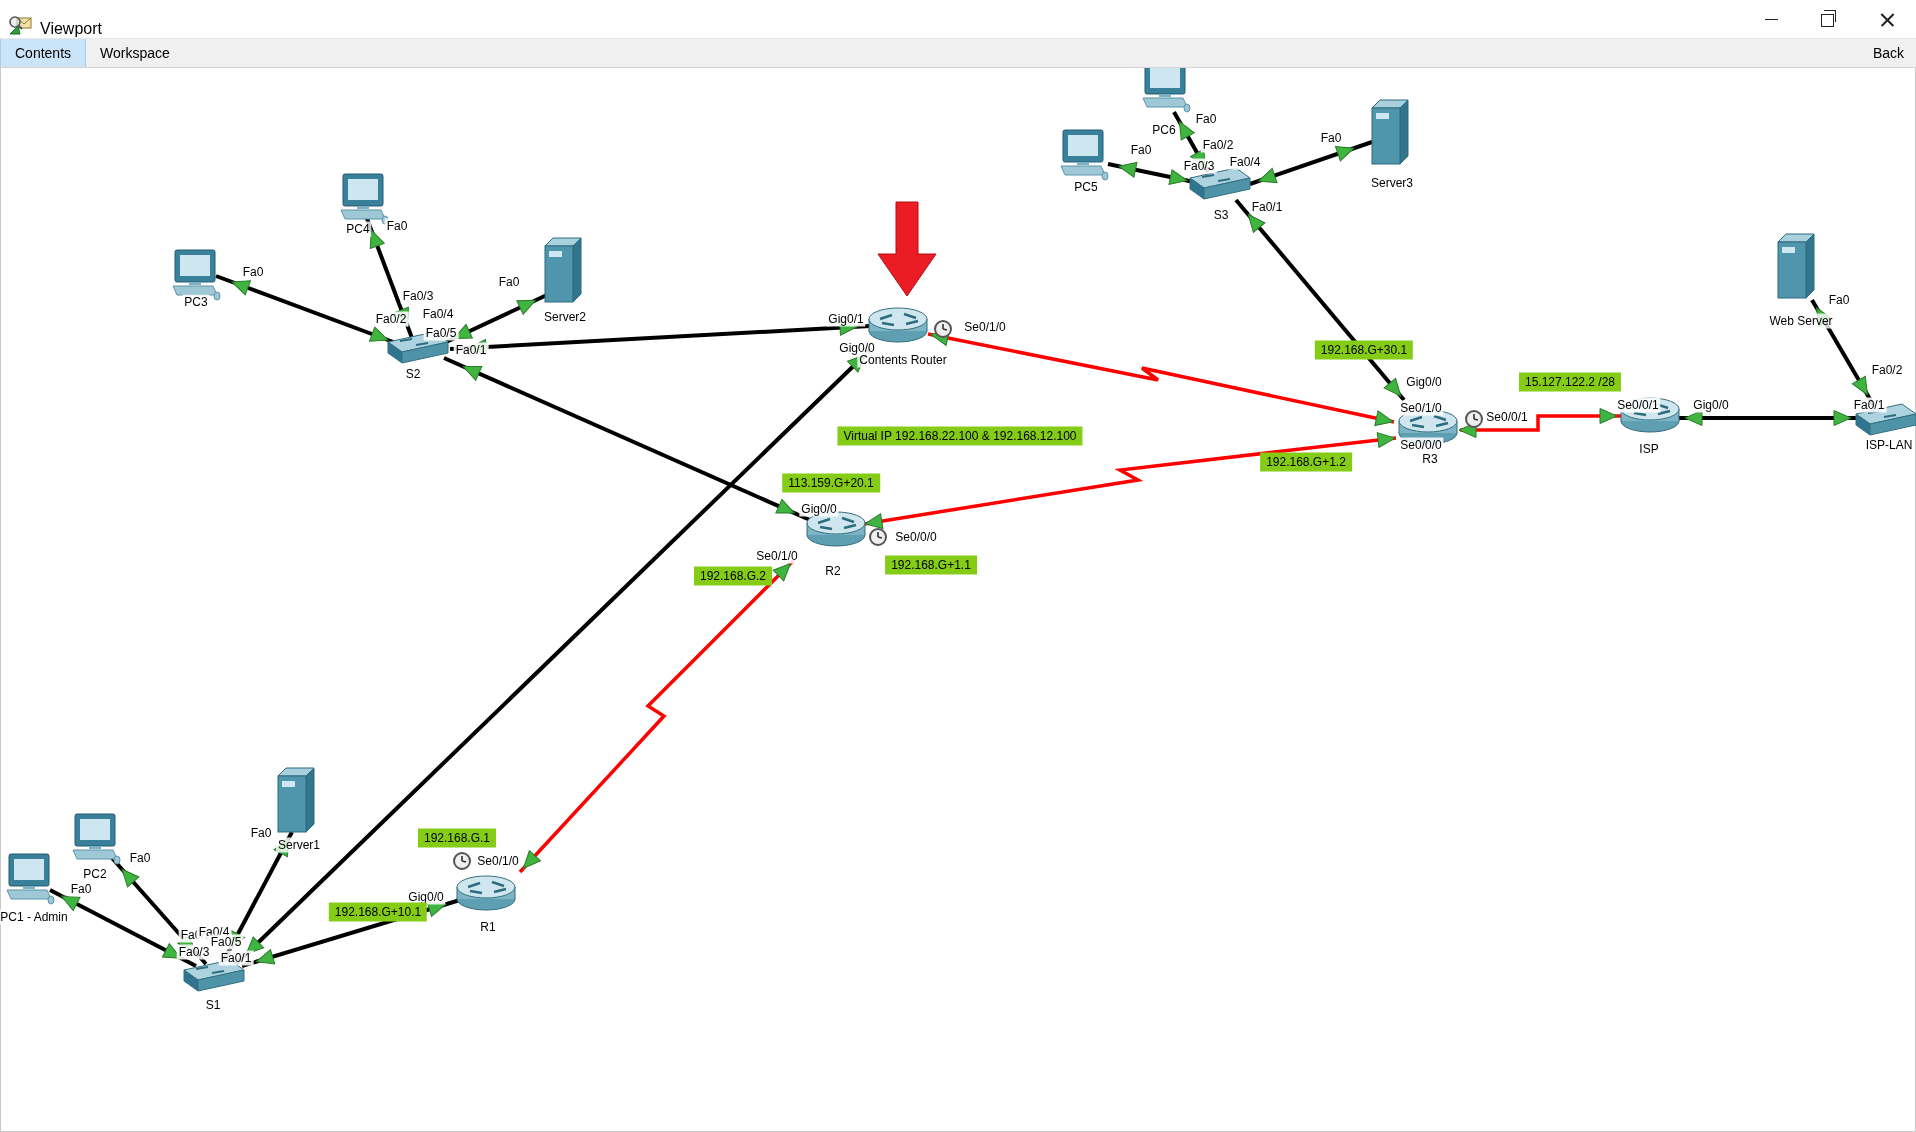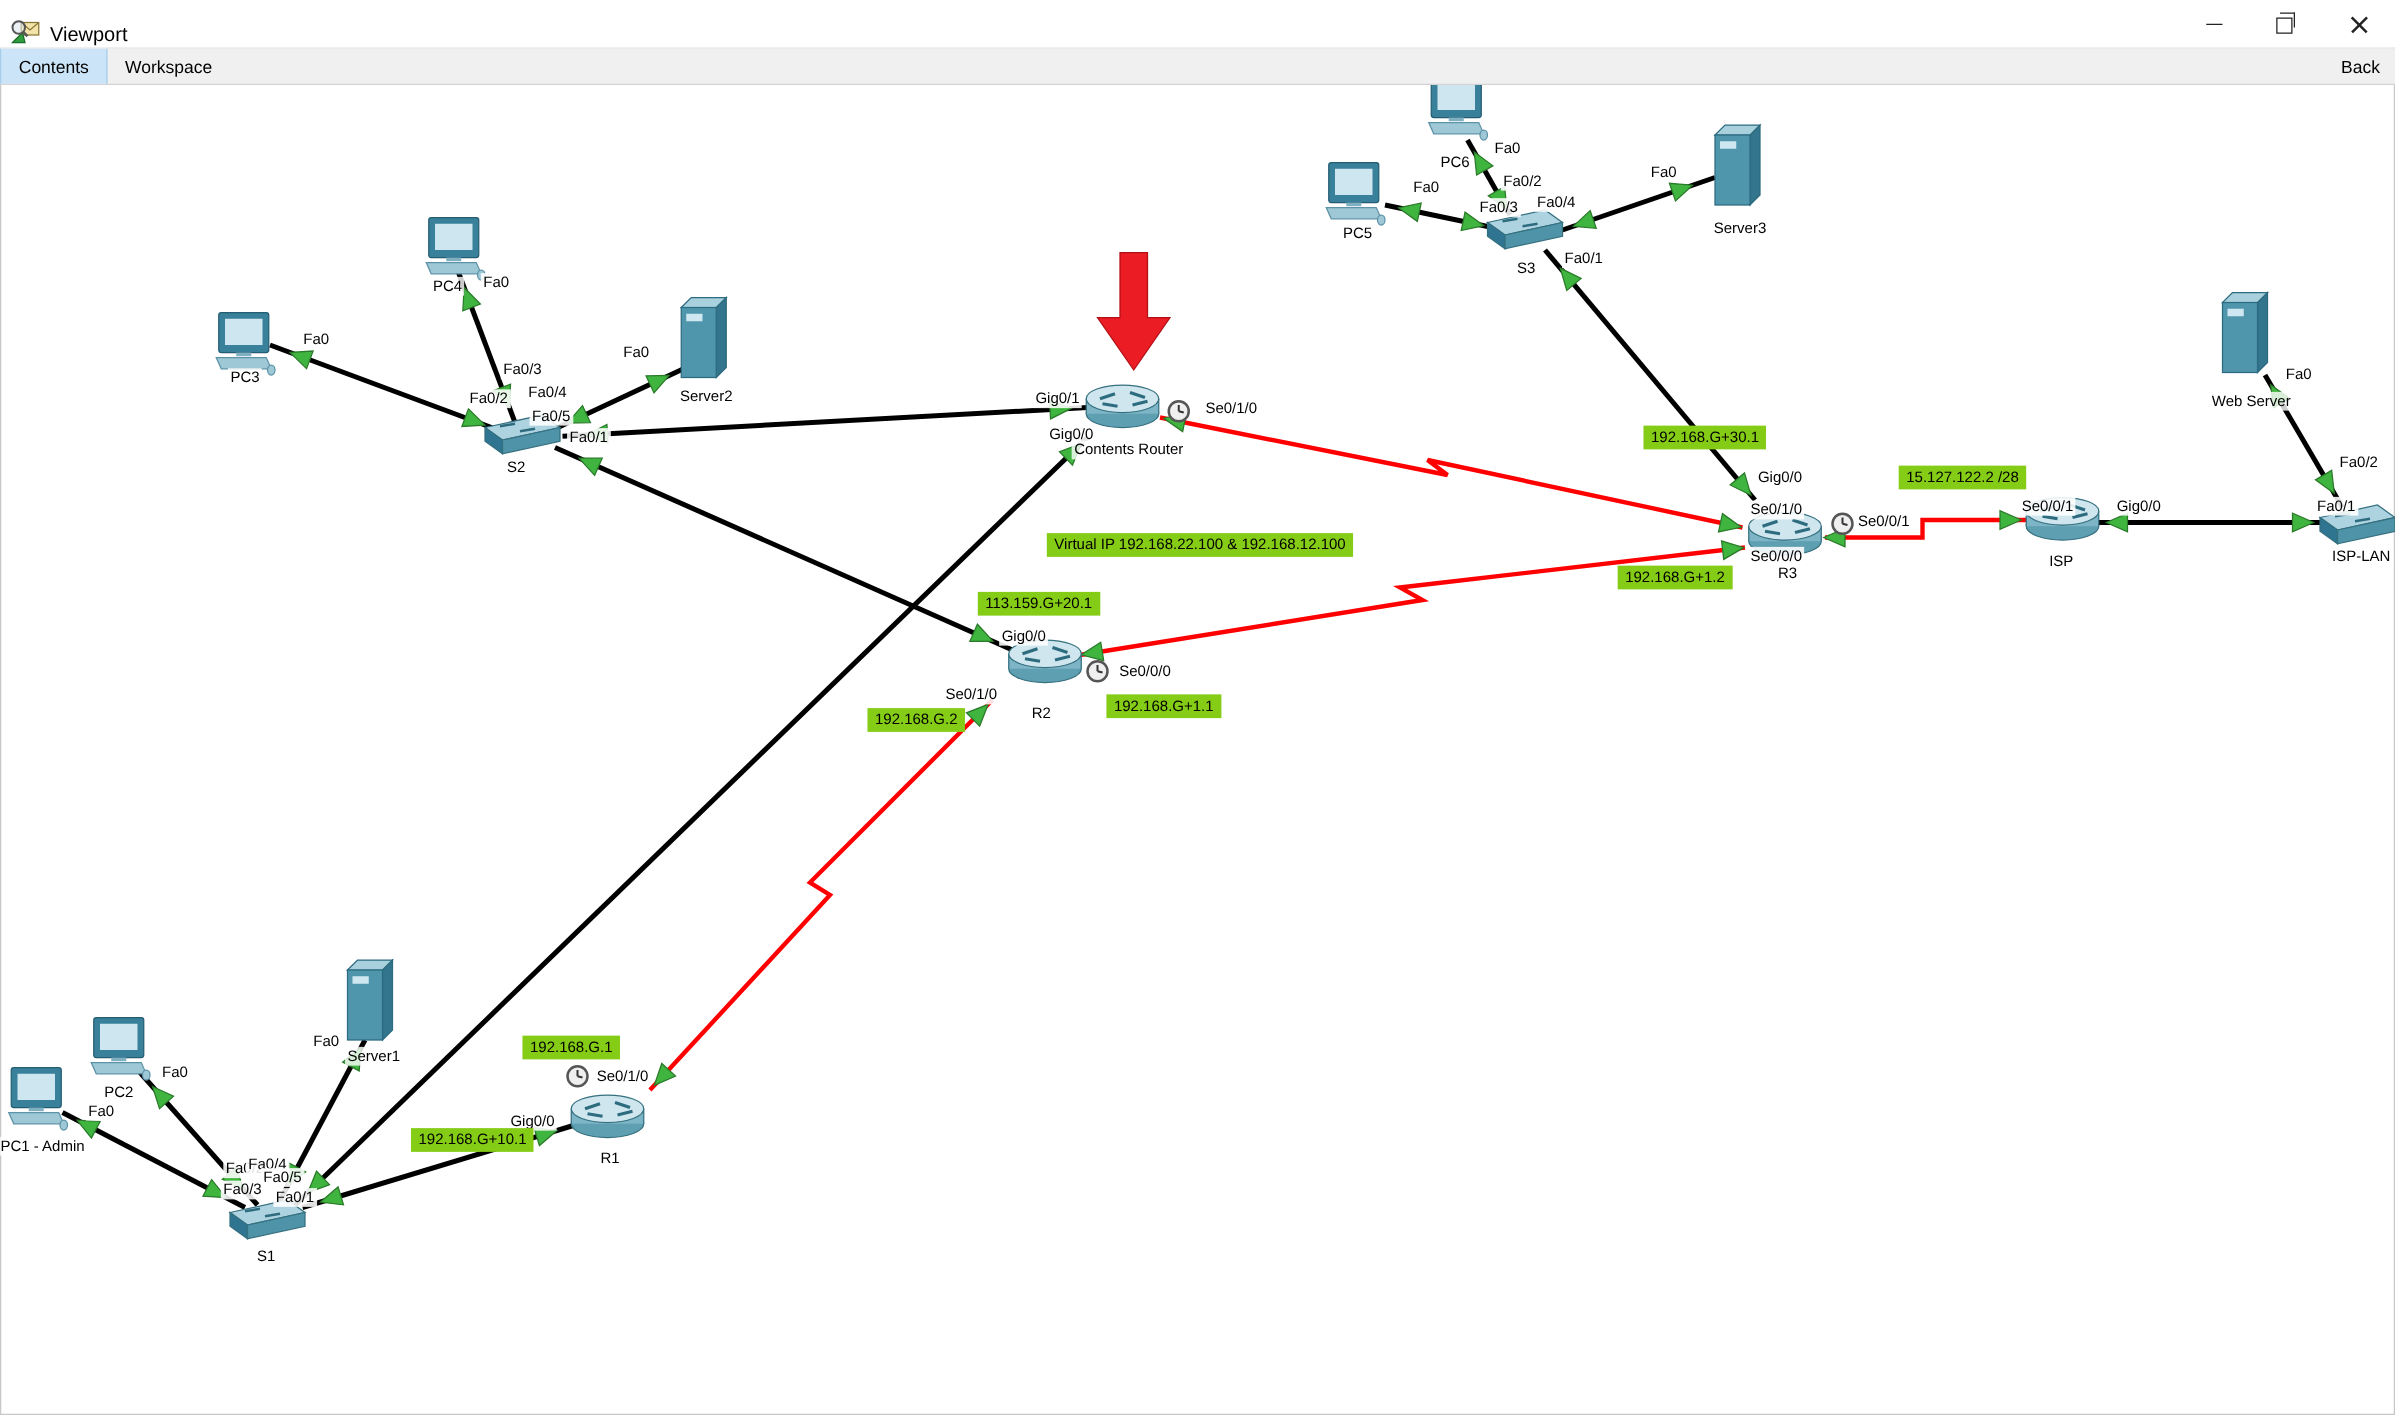--- a/index.html
+++ b/index.html
@@ -327,21 +327,21 @@
     <div class="lbl devlabel" style="left: 1221px; top: 215px;">S3</div>
     <div class="lbl devlabel" style="left: 1392px; top: 183px;">Server3</div>
     <div class="lbl devlabel" style="left: 1430px; top: 459px;">R3</div>
     <div class="lbl devlabel" style="left: 1649px; top: 449px;">ISP</div>
     <div class="lbl devlabel" style="left: 1889px; top: 445px;">ISP-LAN</div>
     <div class="lbl devlabel" style="left: 1801px; top: 321px;">Web Server</div>
     <div class="lbl note" style="left: 960px; top: 436px;">Virtual IP 192.168.22.100 &amp; 192.168.12.100</div>
     <div class="lbl note" style="left: 831px; top: 483px;">113.159.G+20.1</div>
     <div class="lbl note" style="left: 733px; top: 576px;">192.168.G.2</div>
     <div class="lbl note" style="left: 931px; top: 565px;">192.168.G+1.1</div>
-    <div class="lbl note" style="left: 1340px; top: 462px;">192.168.G+1.2</div>
+    <div class="lbl note" style="left: 1306px; top: 462px;">192.168.G+1.2</div>
     <div class="lbl note" style="left: 1364px; top: 350px;">192.168.G+30.1</div>
     <div class="lbl note" style="left: 1570px; top: 382px;">15.127.122.2 /28</div>
     <div class="lbl note" style="left: 457px; top: 838px;">192.168.G.1</div>
     <div class="lbl note" style="left: 378px; top: 912px;">192.168.G+10.1</div>
   </div>
 
 <div class="titlebar">
   <svg class="app-icon" viewBox="0 0 24 24">
     <rect x="9" y="4" width="14" height="10" fill="#f2e3a8" stroke="#8a7634" stroke-width="1"></rect>
     <path d="M9 4 L16 10 L23 4" fill="none" stroke="#8a7634" stroke-width="1"></path>

